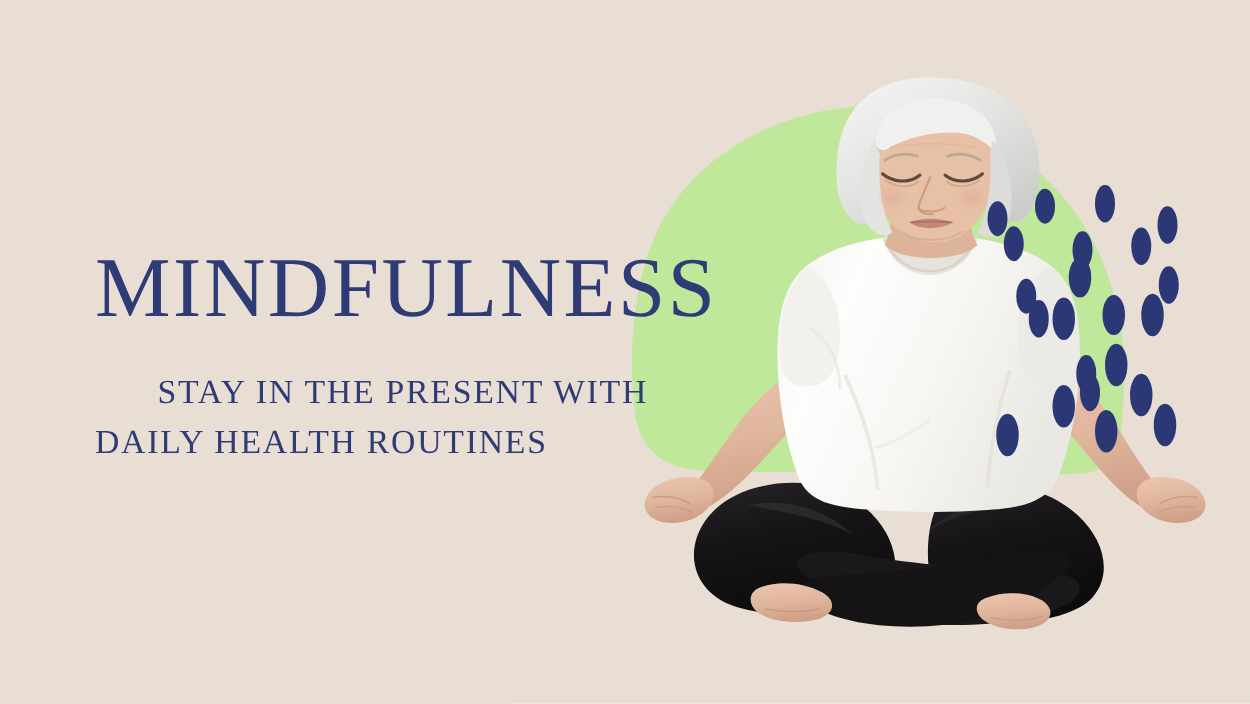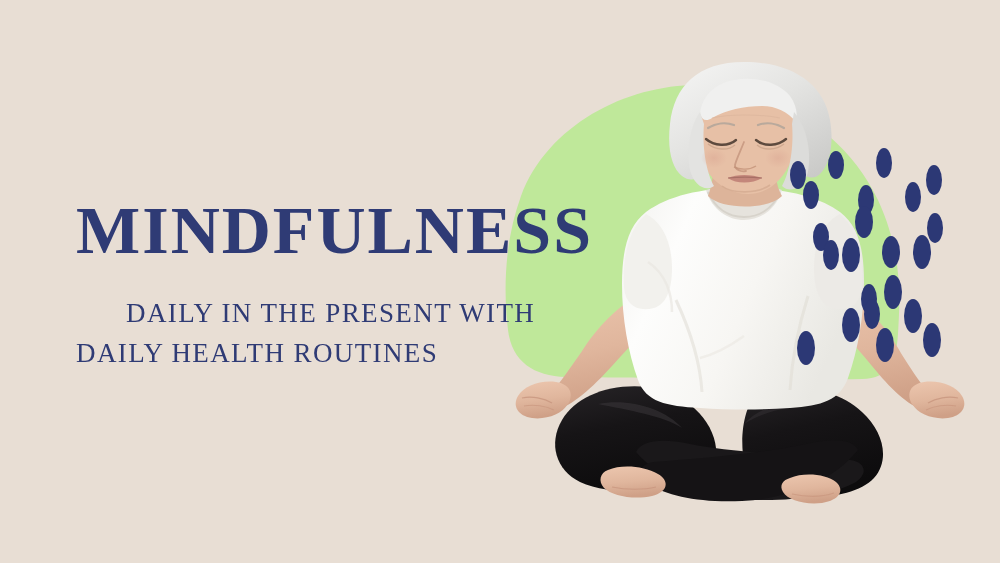--- a/index.html
+++ b/index.html
@@ -26,21 +26,21 @@
     width: 500px;
     z-index: 6;
     pointer-events: none;
   }
   #headline {
     font-family: "Liberation Serif", "DejaVu Serif", serif;
     font-size: 68px;
     line-height: 1.0;
     letter-spacing: 2.0px;
     color: #2f3b75;
-    font-weight: 700;
+    font-weight: 400;
     margin: 0;
     white-space: nowrap;
   }
   #subhead {
     margin: 30px 0 0 0;
     font-family: "Liberation Serif", "DejaVu Serif", serif;
     font-size: 27px;
     line-height: 1.48;
     letter-spacing: 1.4px;
     color: #2f3b75;
@@ -67,21 +67,21 @@
          C 830 380, 790 378, 745 378
          C 690 378, 620 378, 566 377
          C 534 376, 512 362, 508 330
          C 503 288, 505 240, 521 196
          C 548 124, 628 84, 700 85 Z" fill="#bfe89a"></path>
   </svg>
 
   <div id="text-block">
     <div id="headline" style="color: rgb(47, 59, 117);">MINDFULNESS</div>
     <div id="subhead" style="color: rgb(47, 59, 117);">
-      <span class="subline" id="subline-1">DAILY IN THE PRESENT WITH</span>
+      <span class="subline" id="subline-1">STAY IN THE PRESENT WITH</span>
       <span class="subline" id="subline-2">DAILY HEALTH ROUTINES</span>
     </div>
   </div>
 
   <svg class="layer" viewBox="0 0 1000 563" xmlns="http://www.w3.org/2000/svg" style="z-index:5;">
     <defs>
       <linearGradient id="shirtGrad" x1="0" y1="0" x2="1" y2="0.4">
         <stop offset="0%" stop-color="#f2f1ee"></stop>
         <stop offset="28%" stop-color="#fdfdfc"></stop>
         <stop offset="62%" stop-color="#f7f6f3"></stop>

